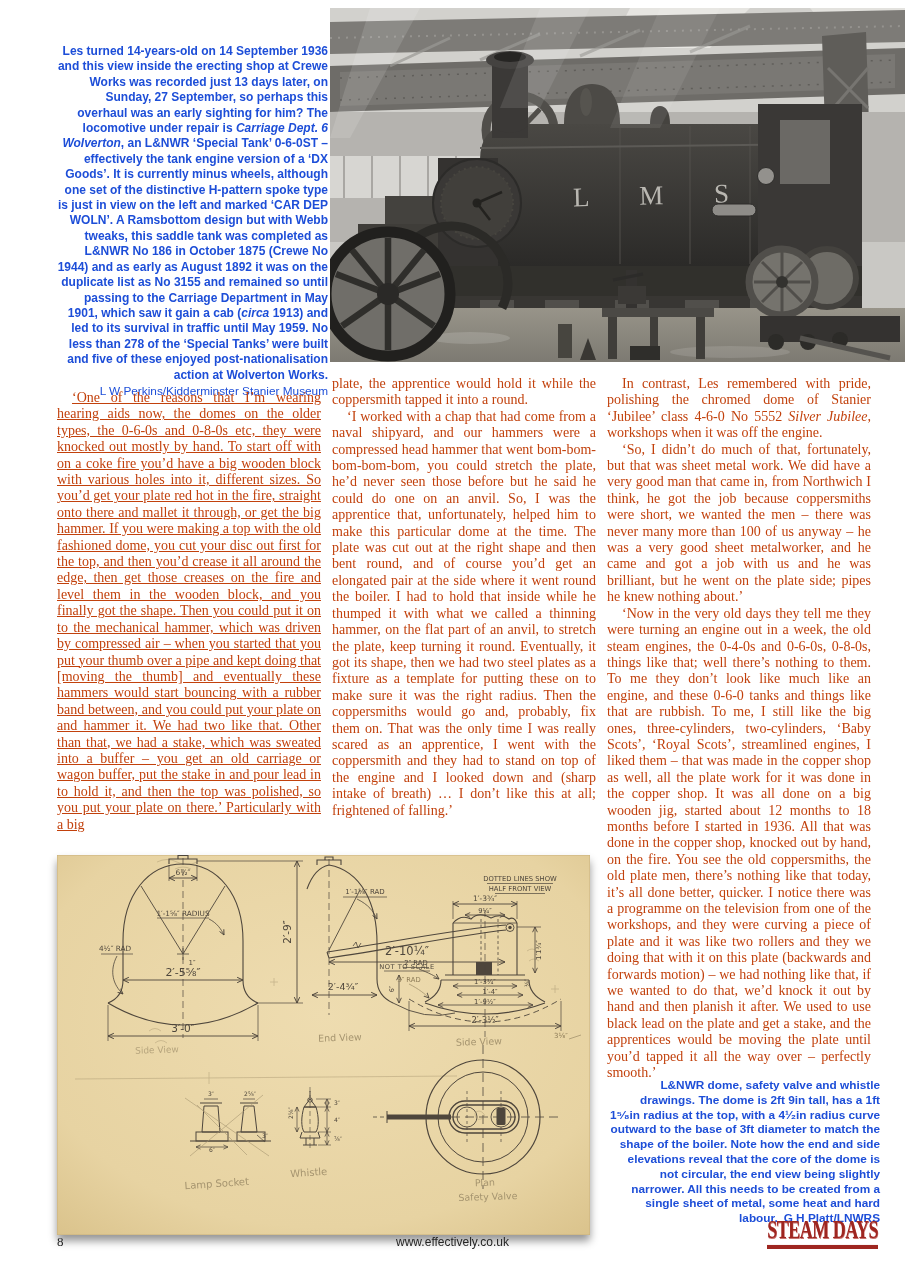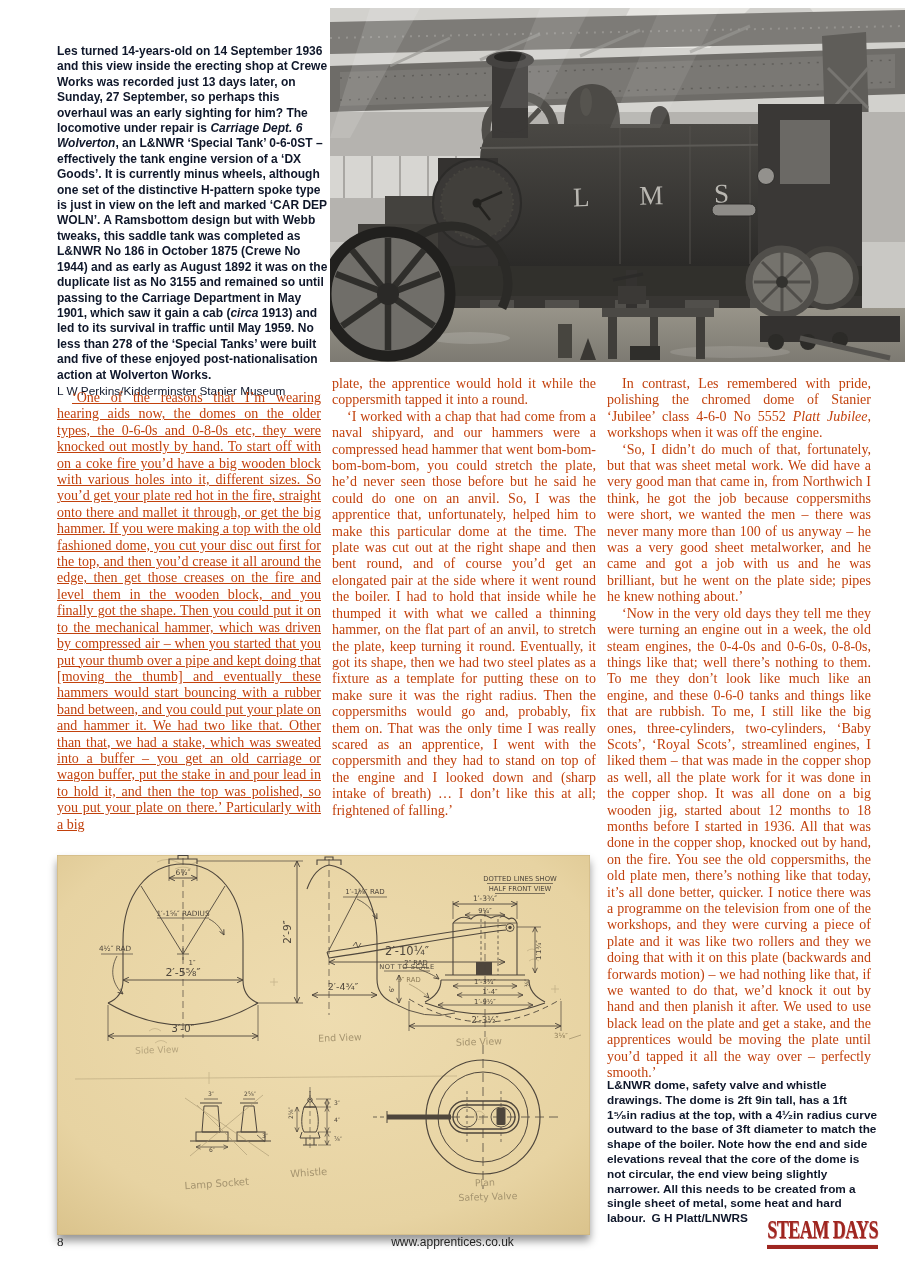--- a/index.html
+++ b/index.html
@@ -1,19 +1,19 @@
 <!DOCTYPE html>
 <html><head>
 <meta charset="utf-8">
 <style>
   html,body{margin:0;padding:0;background:#e8e8e8;}
   .page{position:relative;width:905px;height:1280px;background:#ffffff;overflow:hidden;
         font-family:"Liberation Sans",sans-serif;}
   
-  .caption{position:absolute;color:#0f172a;}
+  .caption{position:absolute;color:#1d4ed8;text-align:right;}
   .caption-top{left:57px;top:44px;width:271px;font-weight:bold;font-size:12px;line-height:15.4px;}
   .caption-bottom{left:607px;top:1078px;width:273px;font-weight:bold;font-size:11.8px;line-height:14.8px;}
   .credit{font-weight:normal;margin-top:1px;font-size:11.8px;}
   .credit-inline{font-weight:bold;}
   
   .col{position:absolute;width:264px;font-family:"Liberation Serif",serif;font-size:14px;
        line-height:16.4px;color:#c2410c;text-align:justify;}
   .col1{left:57px;top:390px;text-decoration:underline;}
   .col2{left:332px;top:376px;}
   .col3{left:607px;top:376px;}
@@ -206,21 +206,21 @@
   </svg>
 
   <div class="col col1">
       <p class="indent"><span>‘One of the reasons that I’m wearing hearing aids now, the domes on the older types, the 0-6-0s and 0-8-0s etc, they were knocked out mostly by hand. To start off with on a coke fire you’d have a big wooden block with various holes into it, different sizes. So you’d get your plate red hot in the fire, straight onto there and mallet it through, or get the big hammer. If you were making a top with the old fashioned dome, you cut your disc out first for the top, and then you’d crease it all around the edge, then get those creases on the fire and level them in the wooden block, and you finally got the shape. Then you could put it on to the mechanical hammer, which was driven by compressed air – when you started that you put your thumb over a pipe and kept doing that [moving the thumb] and eventually these hammers would start bouncing with a rubber band between, and you could put your plate on and hammer it. We had two like that. Other than that, we had a stake, which was sweated into a buffer – you get an old carriage or wagon buffer, put the stake in and pour lead in to hold it, and then the top was polished, so you put your plate on there.’ Particularly with a big</span></p>
     </div>
   <div class="col col2">
       <p class=""><span>plate, the apprentice would hold it while the coppersmith tapped it into a round.</span></p>
       <p class="indent"><span>‘I worked with a chap that had come from a naval shipyard, and our hammers were a compressed head hammer that went bom-bom-bom-bom-bom, you could stretch the plate, he’d never seen those before but he said he could do one on an anvil. So, I was the apprentice that, unfortunately, helped him to make this particular dome at the time. The plate was cut out at the right shape and then bent round, and of course you’d get an elongated pair at the side where it went round the boiler. I had to hold that inside while he thumped it with what we called a thinning hammer, on the flat part of an anvil, to stretch the plate, keep turning it round. Eventually, it got its shape, then we had two steel plates as a fixture as a template for putting these on to make sure it was the right radius. Then the coppersmiths would go and, probably, fix them on. That was the only time I was really scared as an apprentice, I went with the coppersmith and they had to stand on top of the engine and I looked down and (sharp intake of breath) … I don’t like this at all; frightened of falling.’</span></p>
     </div>
   <div class="col col3">
-      <p class="indent"><span>In contrast, Les remembered with pride, polishing the chromed dome of Stanier ‘Jubilee’ class 4-6-0 No 5552 </span><span class="it">Platt Jubilee</span><span>, workshops when it was off the engine.</span></p>
+      <p class="indent"><span>In contrast, Les remembered with pride, polishing the chromed dome of Stanier ‘Jubilee’ class 4-6-0 No 5552 </span><span class="it">Silver Jubilee</span><span>, workshops when it was off the engine.</span></p>
       <p class="indent"><span>‘So, I didn’t do much of that, fortunately, but that was sheet metal work. We did have a very good man that came in, from Northwich I think, he got the job because coppersmiths were short, we wanted the men – there was never many more than 100 of us anyway – he was a very good sheet metalworker, and he came and got a job with us and he was brilliant, but he went on the plate side; pipes he knew nothing about.’</span></p>
       <p class="indent"><span>‘Now in the very old days they tell me they were turning an engine out in a week, the old steam engines, the 0-4-0s and 0-6-0s, 0-8-0s, things like that; well there’s nothing to them. To me they don’t look like much like an engine, and these 0-6-0 tanks and things like that are rubbish. To me, I still like the big ones, three-cylinders, two-cylinders, ‘Baby Scots’, ‘Royal Scots’, streamlined engines, I liked them – that was made in the copper shop as well, all the plate work for it was done in the copper shop. It was all done on a big wooden jig, started about 12 months to 18 months before I started in 1936. All that was done in the copper shop, knocked out by hand, on the fire. You see the old coppersmiths, the old plate men, there’s nothing like that today, it’s all done better, quicker. I notice there was a programme on the television from one of the workshops, and they were curving a piece of plate and it was like two rollers and they we doing that with it on this plate (backwards and forwards motion) – we had nothing like that, if we wanted to do that, we’d knock it out by hand and then planish it after. We used to use black lead on the plate and get a stake, and the apprentices would be moving the plate until you’d tapped it all the way over – perfectly smooth.’</span></p>
     </div>
 
   <div class="drawing-wrap">
   <svg viewBox="0 0 533 380" width="533" height="380" xmlns="http://www.w3.org/2000/svg">
     <defs>
       <radialGradient id="pg" cx="50%" cy="42%" r="80%">
         <stop offset="0" stop-color="#eedcb0"></stop>
             <stop offset="0.7" stop-color="#e7d3a2"></stop>
@@ -437,16 +437,16 @@
       <text x="431" y="345" font-size="9.5" transform="rotate(-2 431 345)">Safety Valve</text>
     </g>
   </svg>
   </div>
 
   <div class="caption caption-bottom">
     <span><span>L&amp;NWR dome, safety valve and whistle drawings. The dome is 2ft 9in tall, has a 1ft 1⁵⁄₈in radius at the top, with a 4¹⁄₂in radius curve outward to the base of 3ft diameter to match the shape of the boiler. Note how the end and side elevations reveal that the core of the dome is not circular, the end view being slightly narrower. All this needs to be created from a single sheet of metal, some heat and hard labour. </span></span><span class="credit-inline">G H Platt/LNWRS</span>
   </div>
 
   <div class="page-number">8</div>
-  <div class="website">www.apprentices.co.uk</div>
+  <div class="website">www.effectively.co.uk</div>
   <div class="logo">STEAM DAYS</div>
 
 </div>
 
 </body></html>

